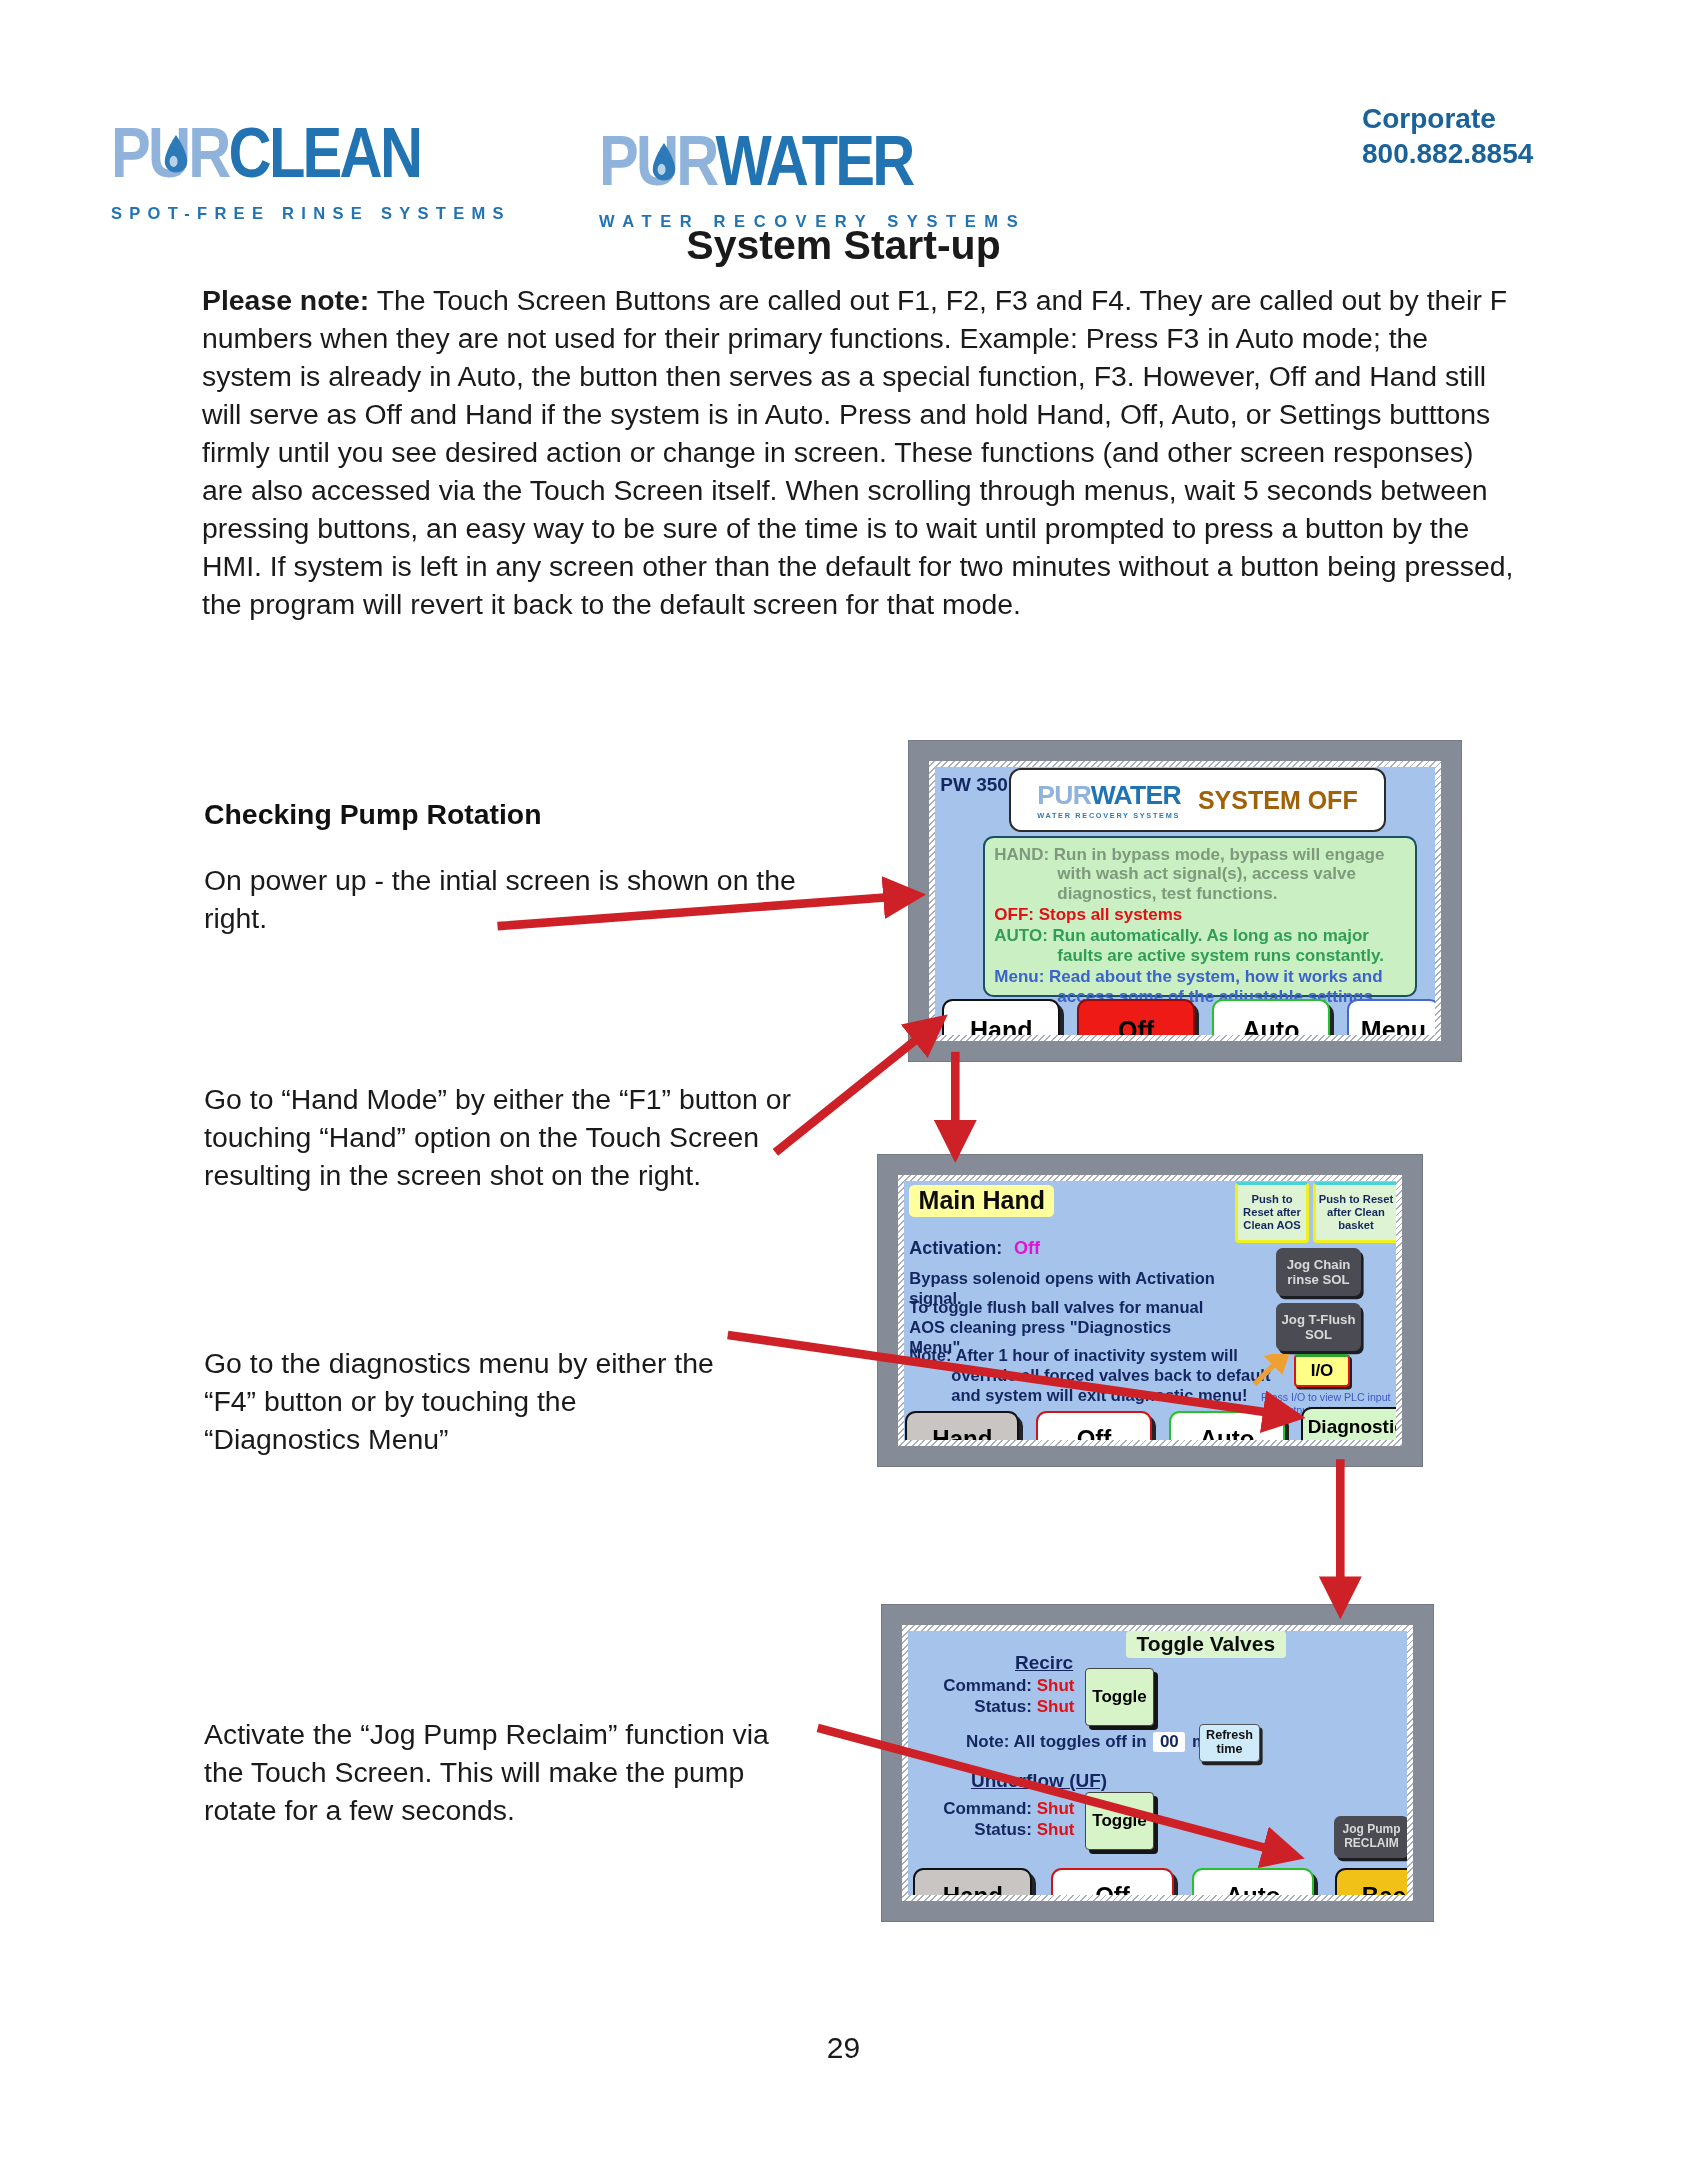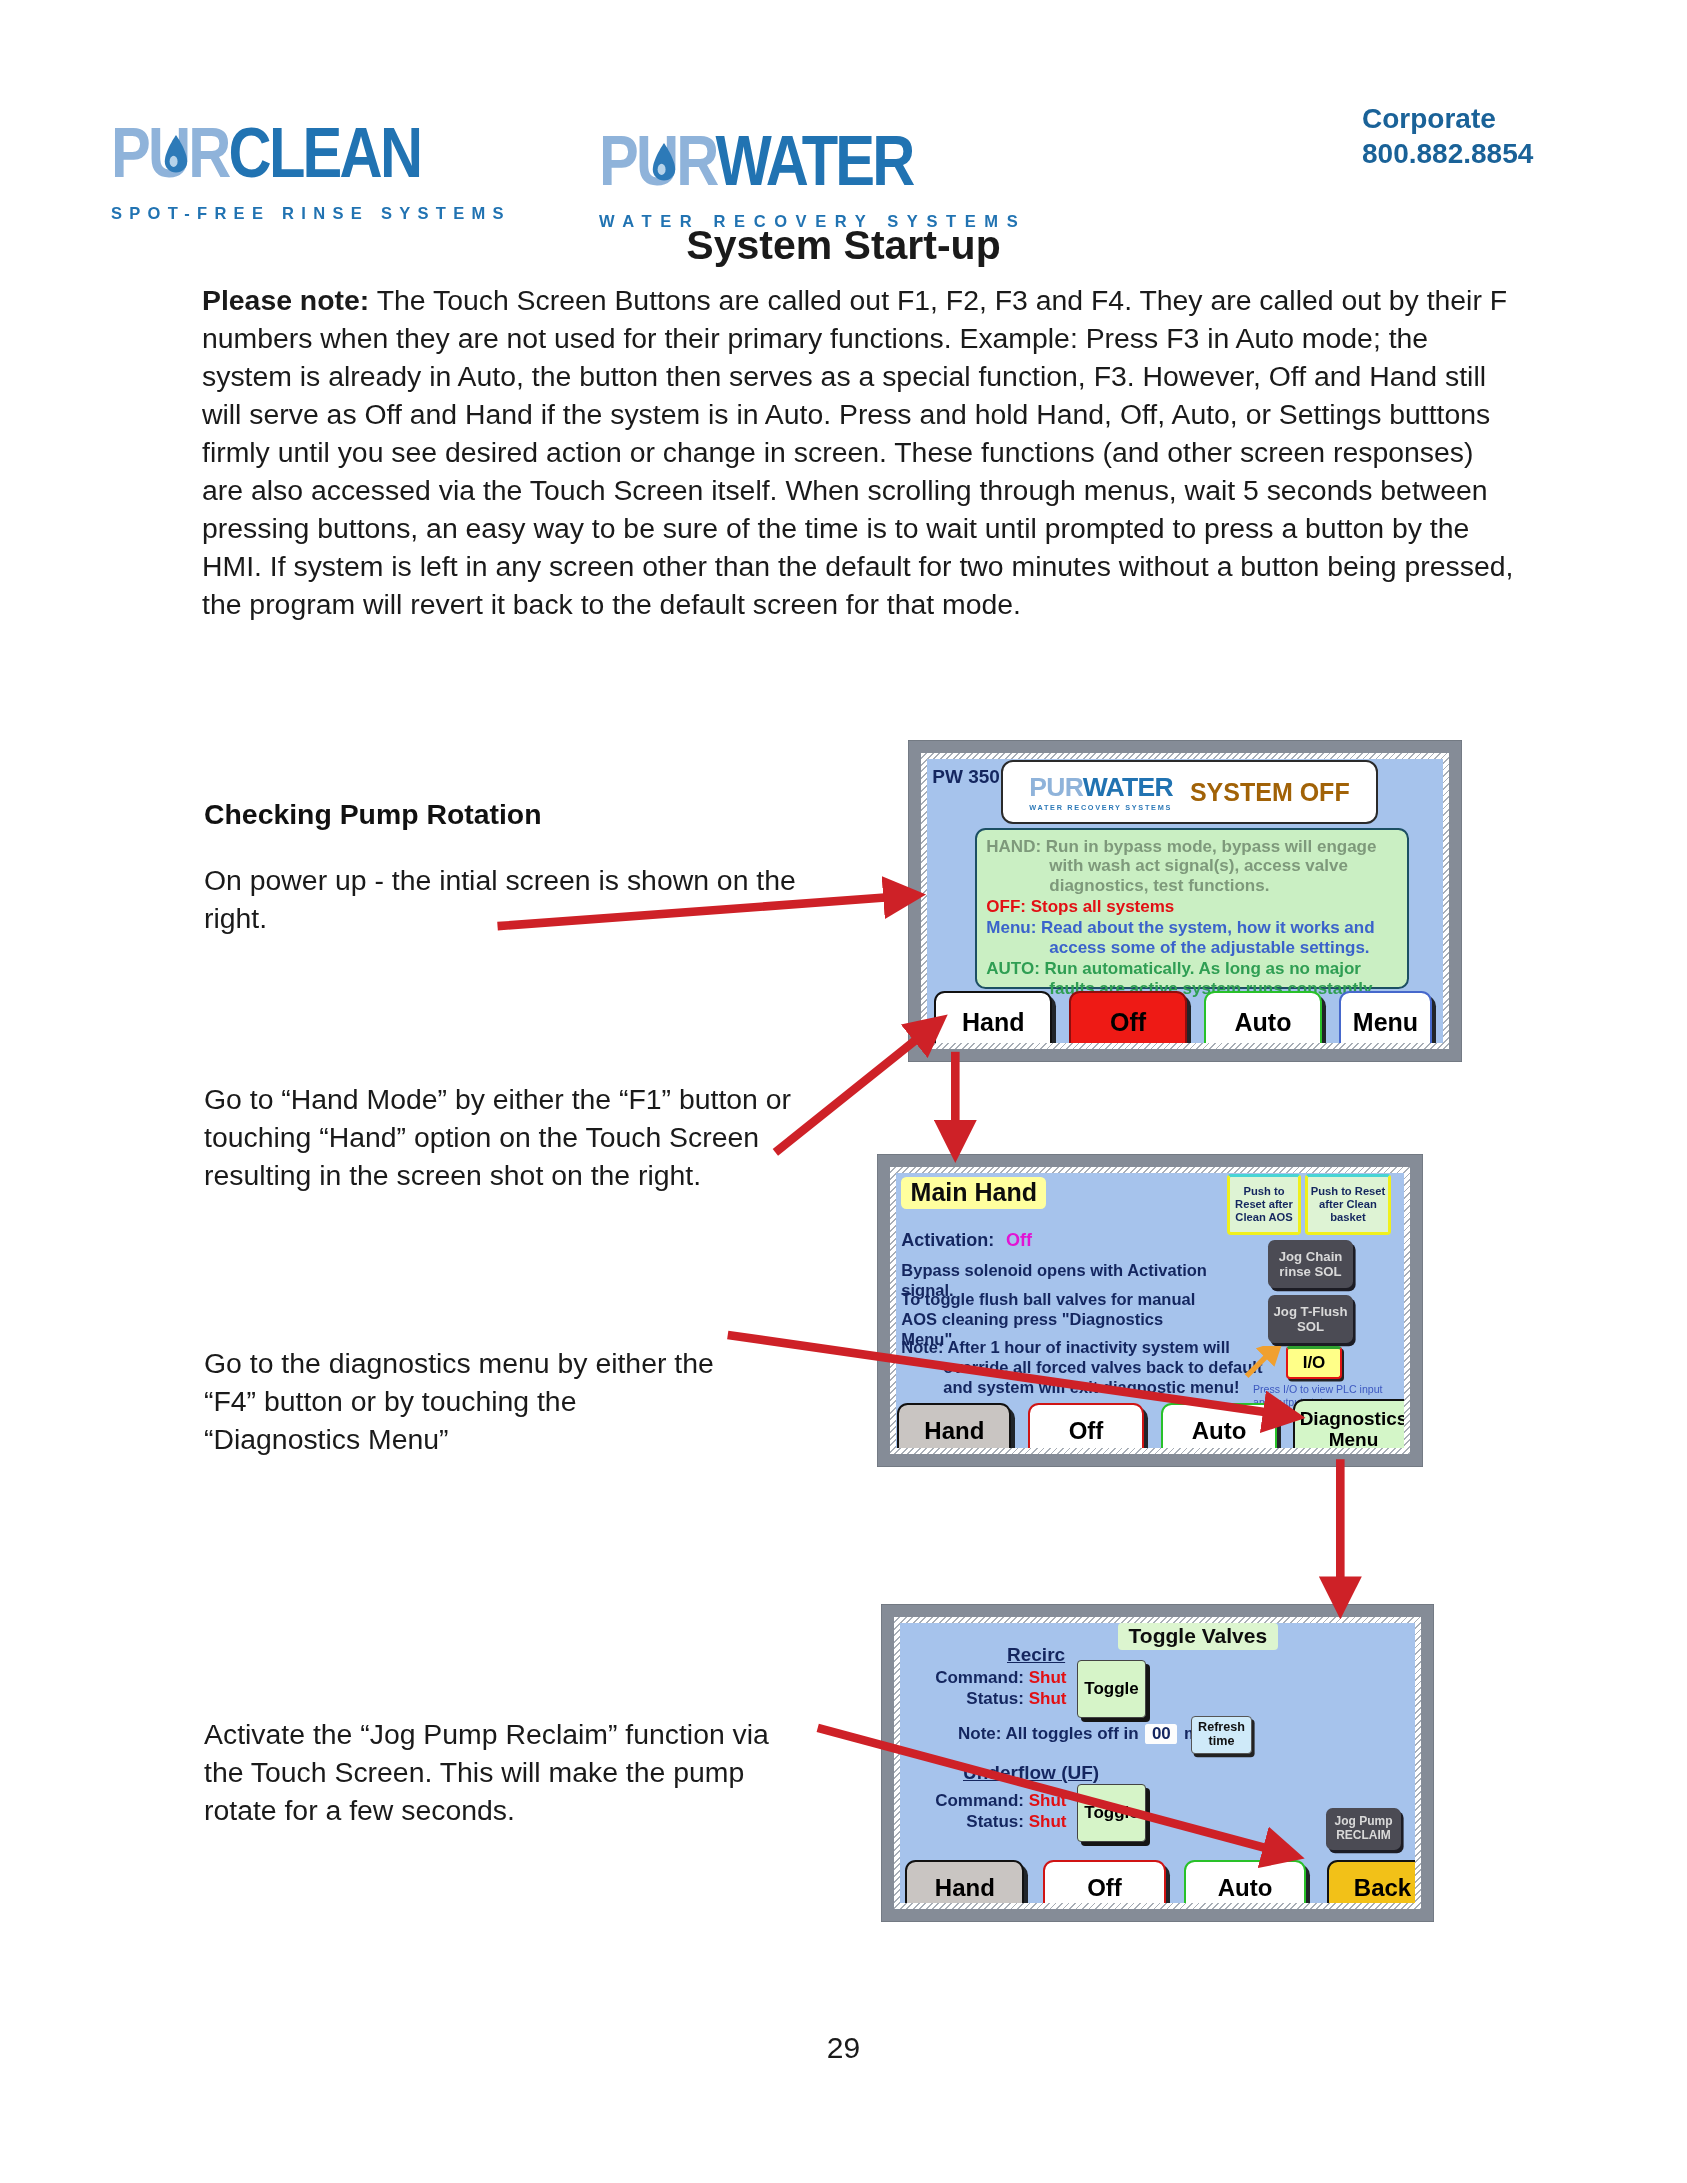--- a/index.html
+++ b/index.html
@@ -15,21 +15,21 @@
   .corp{color:#1a6298;font-weight:bold;font-size:28px;line-height:1.25;}
 
   
   .doc-title{font-size:41px;font-weight:bold;color:#1a1a1a;text-align:center;width:100%;}
   .body-text{font-size:28.4px;color:#1a1a1a;line-height:38px;}
   .lead{font-weight:bold;}
   .sec-head{font-size:28.4px;font-weight:bold;color:#111;}
   .pagenum{width:100%;text-align:center;font-size:30px;color:#1a1a1a;}
 
   
-  .shot{background:#858c97;padding:13px;box-sizing:border-box;box-shadow:0 0 0 0.7px #6d747e inset;}
+  .shot{background:#858c97;padding:21px;box-sizing:border-box;box-shadow:0 0 0 0.7px #6d747e inset;}
   .hatch{width:100%;height:100%;box-sizing:border-box;padding:6px;background:repeating-linear-gradient(135deg,#ffffff 0 3.3px,#a8aeb6 3.3px 4.6px);}
   .screen{width:100%;height:100%;background:#a6c3ec;position:relative;box-sizing:border-box;overflow:hidden;}
 
   .sbtn{position:absolute;display:flex;align-items:center;justify-content:center;background:#ffffff;border:2.6px solid #111;border-radius:10.6px;font-weight:bold;color:#000;box-shadow:4px 4.6px 0 rgba(15,15,15,.88);box-sizing:border-box;text-align:center;line-height:1.05;}
   .b-redfill{background:#ee1a15;border-color:#8f0d0d;}
   .b-greenline{border-color:#29c129;}
   .b-blueline{border-color:#4668cc;}
   .b-redline{border-color:#d01414;}
   .b-gray{background:#c9c5c2;border-color:#111;}
   .b-gold{background:#f2c118;border-color:#111;}
@@ -117,22 +117,22 @@
       <div class="hdrbox" style="left:74px;top:1.3px;width:377px;height:64px;">
         <div>
           <div class="minilogo-w"><span class="logo-pur">PUR</span><span class="logo-rest">WATER</span></div>
           <div class="minitag">WATER RECOVERY SYSTEMS</div>
         </div>
         <div class="sysoff">SYSTEM OFF</div>
       </div>
       <div class="greenbox" style="left:48px;top:69px;width:434px;height:161px;">
         <div class="entry c-hand"><span>HAND:</span> <span>Run in bypass mode, bypass will engage with wash act signal(s), access valve diagnostics, test functions.</span></div>
         <div class="entry c-off"><span>OFF:</span> <span>Stops all systems</span></div>
+        <div class="entry c-auto"><span>AUTO:</span> <span>Run automatically. As long as no major faults are active system runs constantly.</span></div>
         <div class="entry c-menu"><span>Menu:</span> <span>Read about the system, how it works and access some of the adjustable settings.</span></div>
-        <div class="entry c-auto"><span>AUTO:</span> <span>Run automatically. As long as no major faults are active system runs constantly.</span></div>
       </div>
       <div class="sbtn" style="left:7.3px;top:232px;width:118px;height:62px;font-size:25px;">Hand</div>
       <div class="sbtn b-redfill" style="left:142px;top:232px;width:118px;height:62px;font-size:25px;">Off</div>
       <div class="sbtn b-greenline" style="left:277px;top:232px;width:118px;height:62px;font-size:25px;">Auto</div>
       <div class="sbtn b-blueline" style="left:412px;top:232px;width:93px;height:62px;font-size:25px;text-align:right;">Menu</div>
     </div>
       </div>
   </div>
 
   <div class="abs shot" style="left:877px;top:1154px;width:546px;height:313px;">

